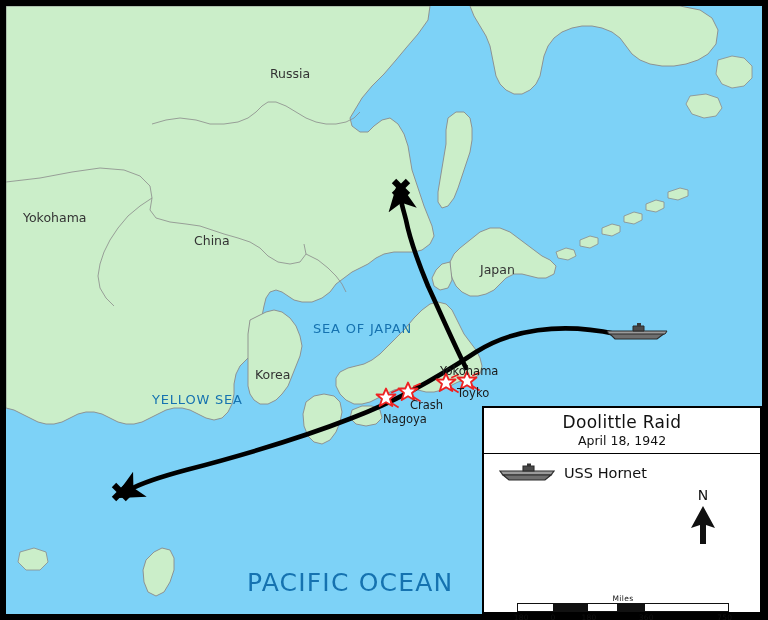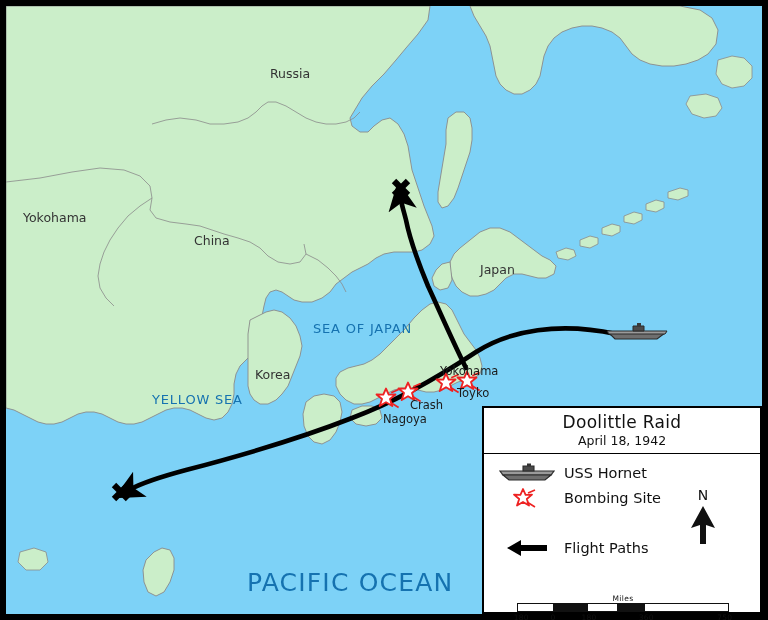--- a/index.html
+++ b/index.html
@@ -335,41 +335,22 @@
           <svg width="58" height="20" viewBox="0 0 58 20">
             <path d="M2,8 L56,8 L53,12 L5,12 Z" fill="#9a9a9a" stroke="#2a2a2a" stroke-width="1.2"></path>
             <path d="M5,12 L11,17 L47,17 L53,12 Z" fill="#6f6f6f" stroke="#2a2a2a" stroke-width="1.2"></path>
             <path d="M25,8 L25,3 L36,3 L36,8 Z" fill="#4a4a4a" stroke="#2a2a2a" stroke-width="1.1"></path>
             <path d="M29,3 L29,0.5 L33,0.5 L33,3 Z" fill="#333333"></path>
           </svg>
         </span>
         <span class="legend-text">USS Hornet</span>
       </div>
 
-      <div class="legend-row" style="top:33px;">
-        <span class="legend-sym">
-          <svg width="36" height="24" viewBox="0 0 36 24">
-            <g transform="translate(14,12)">
-              <path d="M0,-9 L2.6,-3.2 L9,-3.4 L3.8,1 L6,7.6 L0,4 L-6,7.6 L-3.8,1 L-9,-3.4 L-2.6,-3.2 Z" fill="#ffffff" stroke="#ee2222" stroke-width="1.8" stroke-linejoin="round"></path>
-              <path d="M4,4 L12,9 M5,-5 L12,-8" stroke="#ee2222" stroke-width="1.6" fill="none"></path>
-            </g>
-          </svg>
-        </span>
-        <span class="legend-text">Bombing Site</span>
-      </div>
-
-
-      <div class="legend-row" style="top:83px;">
-        <span class="legend-sym">
-          <svg width="44" height="20" viewBox="0 0 44 20">
-            <path d="M2,10 L16,2 L16,7 L42,7 L42,13 L16,13 L16,18 Z" fill="#000000"></path>
-          </svg>
-        </span>
-        <span class="legend-text">Flight Paths</span>
-      </div>
+
+
 
       <div id="north-group">
         <span id="north-letter">N</span>
         <svg width="30" height="42" viewBox="0 0 30 42" style="display:block;margin:2px auto 0 auto;">
           <path d="M15,2 L27,24 L18,21 L18,40 L12,40 L12,21 L3,24 Z" fill="#111111"></path>
         </svg>
       </div>
 
       <div id="scalebar-wrap">
         <div id="scale-units">Miles</div>

